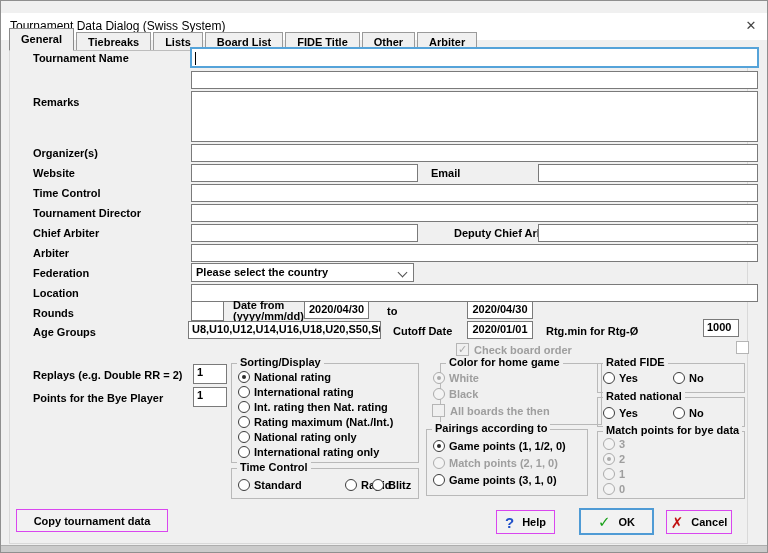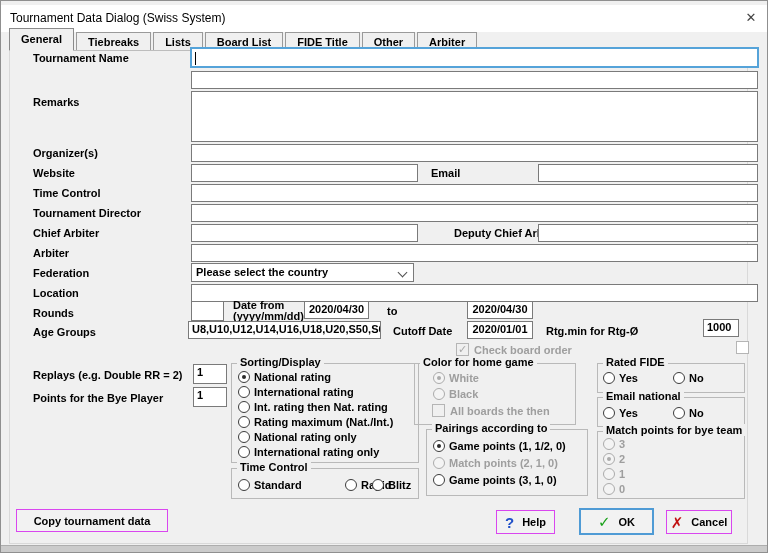--- a/index.html
+++ b/index.html
@@ -4,21 +4,21 @@
 <style>
   html,body{margin:0;padding:0;background:#e8e8e8;}
   *{box-sizing:border-box;}
   .dialog{
     position:relative;width:768px;height:553px;
     background:#f0f0f0;border:1px solid #8f8f8f;
     font-family:"Liberation Sans","DejaVu Sans",sans-serif;
     font-size:11px;color:#000;overflow:hidden;
   }
   
-  .titlebar{position:absolute;left:0;top:4px;right:0;height:27px;background:#ffffff;}
+  .titlebar{position:absolute;left:0;top:12px;right:0;height:27px;background:#ffffff;}
   .title-text{position:absolute;left:9px;top:6px;font-size:12px;font-weight:normal;color:#000;}
   .close-btn{position:absolute;right:6px;top:3px;width:20px;height:20px;text-align:center;line-height:20px;font-size:13px;color:#444;cursor:pointer;}
   
   .tabs{position:absolute;left:8px;top:27px;height:23px;display:flex;align-items:flex-end;}
   .tab{height:19px;line-height:18px;padding:0 11px;font-weight:bold;background:#f0f0f0;border:1px solid #9a9a9a;border-bottom:none;margin-right:2px;cursor:pointer;}
   .tab.active{height:23px;line-height:21px;background:#f0f0f0;border:1px solid #8a8a8a;border-bottom:1px solid #f0f0f0;position:relative;z-index:3;}
   
   .page{position:absolute;left:8px;top:49px;width:739px;height:494px;background:#f0f0f0;border:1px solid #d9d9d9;border-top:1px solid #bdbdbd;z-index:1;}
   .bottom-band{position:absolute;left:0;right:0;top:544px;height:8px;background:#cbcbcb;border-top:1px solid #adadad;}
   
@@ -178,21 +178,21 @@
   </div>
   <div class="radio-item" style="left:298px;top:478px;padding-left:46px;">
     <span class="radio"></span>
     <span>Rapid</span>
   </div>
   <div class="radio-item" style="left:371px;top:478px;">
     <span class="radio"></span>
     <span>Blitz</span>
   </div>
 
-  <div class="group" style="left:413px;top:362px;width:162px;height:62px;">
+  <div class="group" style="left:439px;top:362px;width:162px;height:62px;">
     <div class="group-title">Color for home game</div>
   </div>
   <div class="radio-item disabled" style="left:432px;top:371px;">
     <span class="radio selected"></span>
     <span>White</span>
   </div>
   <div class="radio-item disabled" style="left:432px;top:387px;">
     <span class="radio"></span>
     <span>Black</span>
   </div>
@@ -223,33 +223,33 @@
   <div class="radio-item" style="left:602px;top:371px;">
     <span class="radio"></span>
     <span>Yes</span>
   </div>
   <div class="radio-item" style="left:672px;top:371px;">
     <span class="radio"></span>
     <span>No</span>
   </div>
 
   <div class="group" style="left:596px;top:396px;width:148px;height:30px;">
-    <div class="group-title">Email national</div>
+    <div class="group-title">Rated national</div>
   </div>
   <div class="radio-item" style="left:602px;top:406px;">
     <span class="radio"></span>
     <span>Yes</span>
   </div>
   <div class="radio-item" style="left:672px;top:406px;">
     <span class="radio"></span>
     <span>No</span>
   </div>
 
   <div class="group" style="left:596px;top:430px;width:148px;height:68px;">
-    <div class="group-title">Match points for bye team</div>
+    <div class="group-title">Match points for bye data</div>
   </div>
   <div class="radio-item disabled" style="left:602px;top:437px;">
     <span class="radio"></span>
     <span>3</span>
   </div>
   <div class="radio-item disabled" style="left:602px;top:452px;">
     <span class="radio selected"></span>
     <span>2</span>
   </div>
   <div class="radio-item disabled" style="left:602px;top:467px;">

